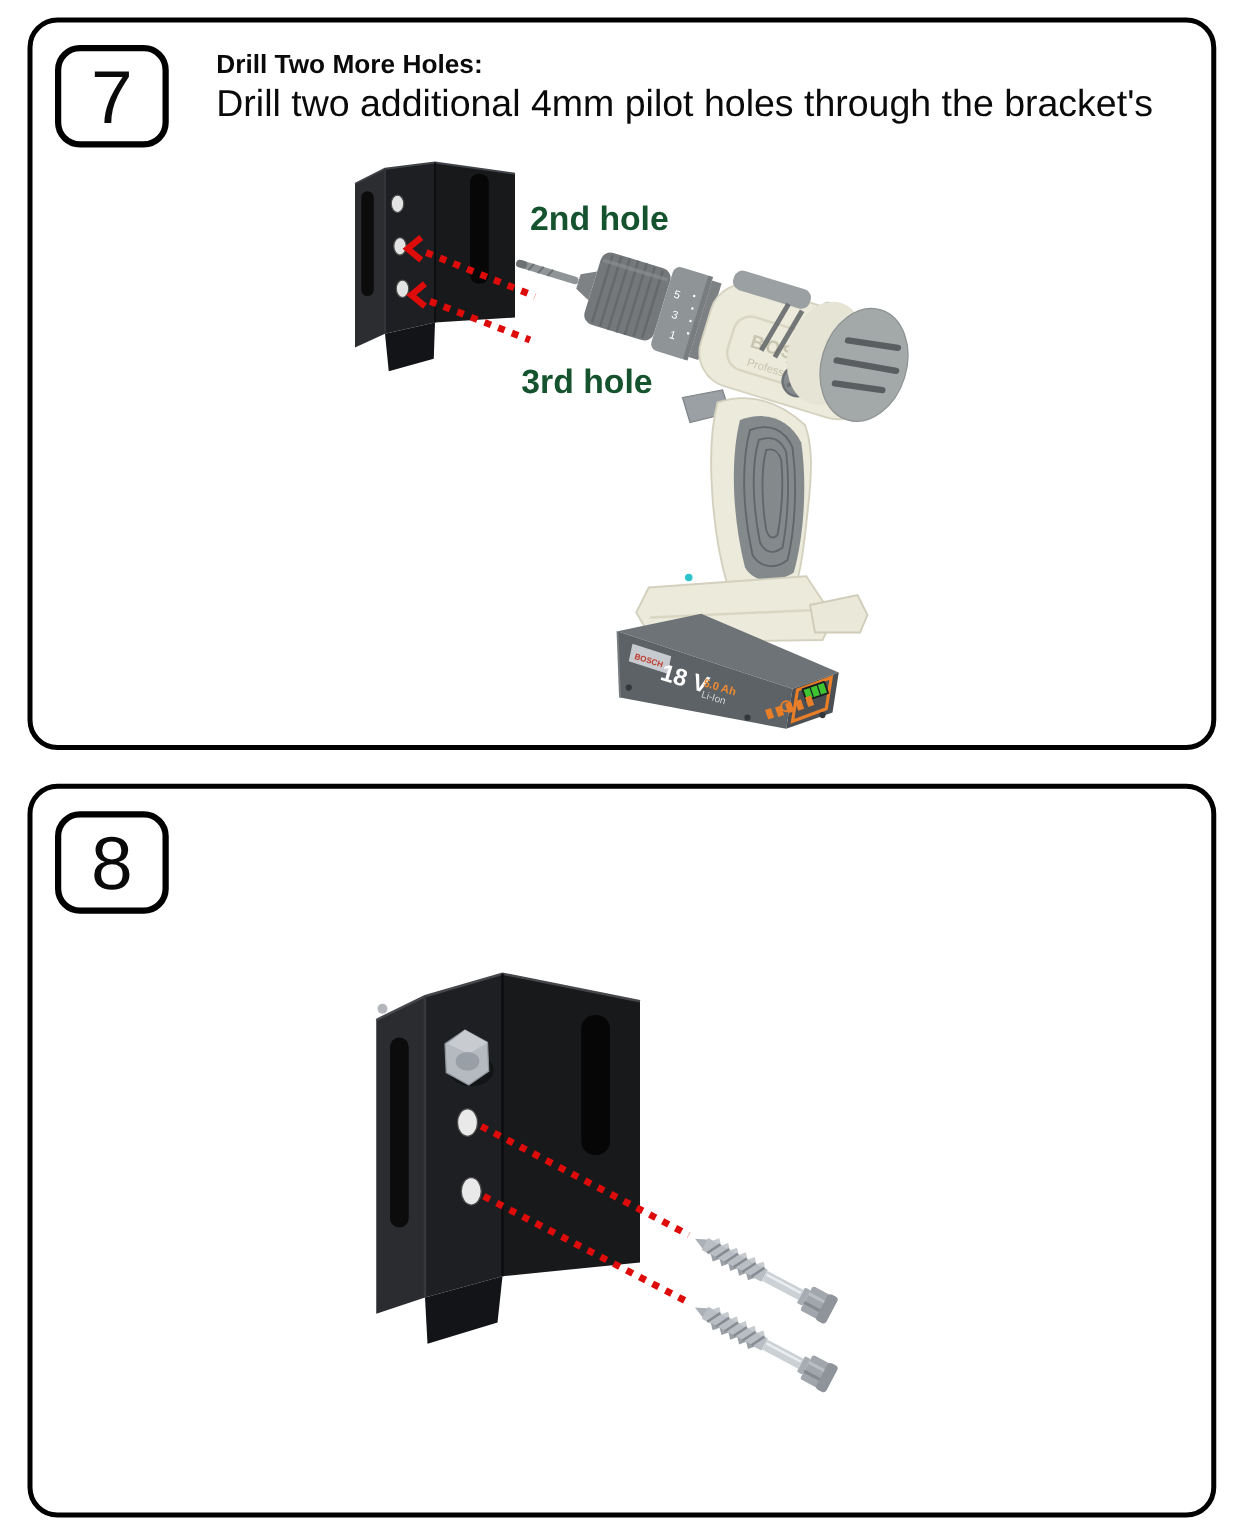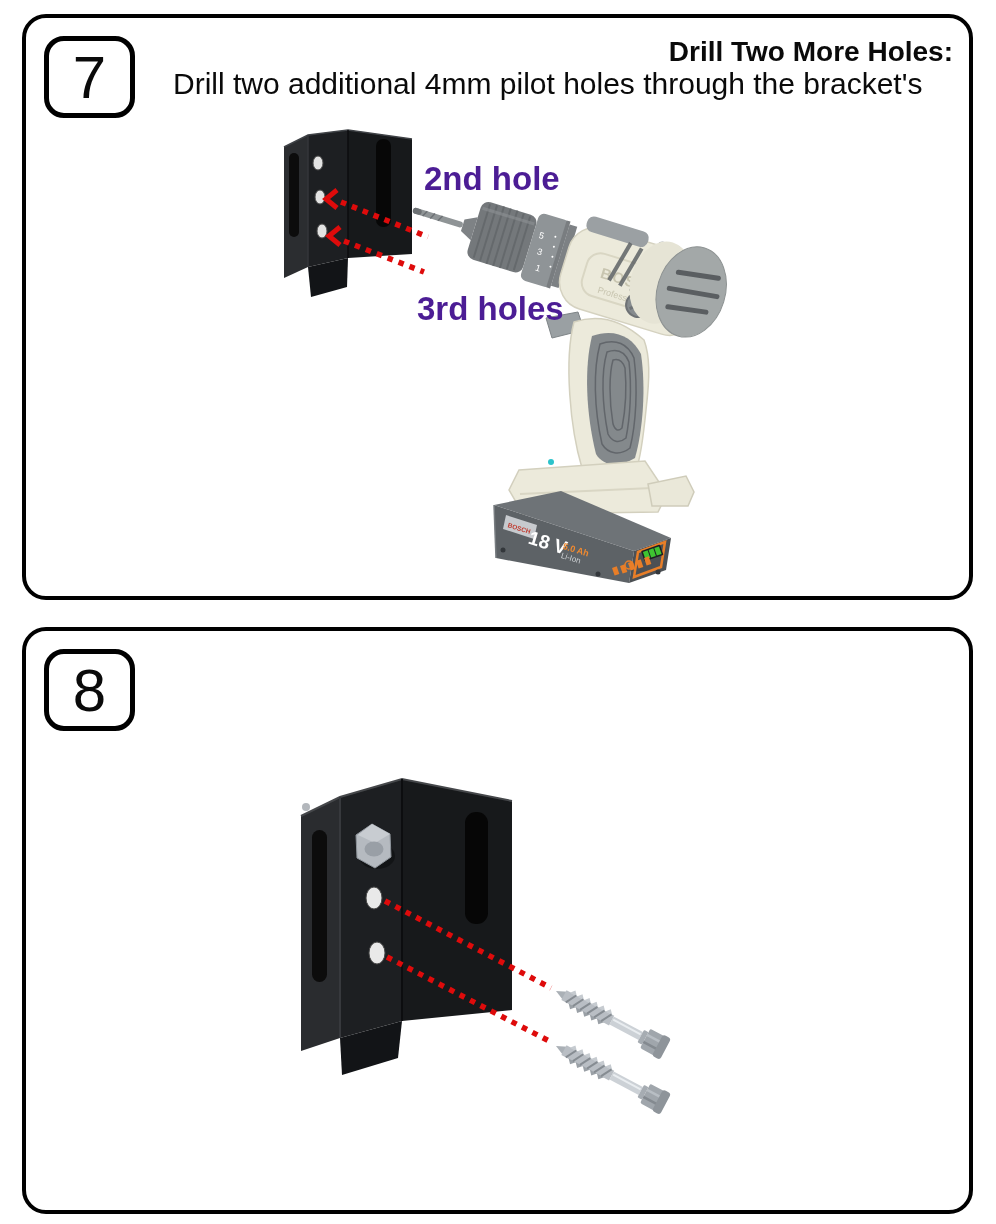--- a/index.html
+++ b/index.html
@@ -4,23 +4,23 @@
 <style>
   html,body{margin:0;padding:0;background:#ffffff;}
   body{width:996px;height:1224px;font-family:"Liberation Sans",sans-serif;color:#0a0a0a;}
   .page{position:relative;width:996px;height:1224px;background:#fff;overflow:hidden;}
   .panel{position:absolute;left:22px;width:951px;border:4px solid #000;border-radius:24px;background:#fff;box-sizing:border-box;}
   #panel-7{top:14px;height:586px;}
   #panel-8{top:627px;height:587px;}
   .badge{position:absolute;left:18px;top:18px;width:91px;height:82px;border:5px solid #000;border-radius:20px;
          display:flex;align-items:center;justify-content:center;font-size:60px;font-weight:400;background:#fff;box-sizing:border-box;}
   .textblock{position:absolute;left:147px;top:18px;width:780px;}
-  .step-title{font-size:28px;font-weight:bold;line-height:32px;text-align:right;}
+  .step-title{font-size:21px;font-weight:bold;line-height:32px;}
   .step-desc{font-size:30px;font-weight:normal;line-height:31px;}
-  .callout{position:absolute;font-size:33px;font-weight:bold;color:#4c1d95;white-space:nowrap;}
+  .callout{position:absolute;font-size:27px;font-weight:bold;color:#14532d;white-space:nowrap;}
   svg.art{position:absolute;left:0;top:0;}
   svg{font-family:"Liberation Sans",sans-serif;}
 </style>
 </head>
 <body>
 
 <div class="page">
 
   <section class="panel" id="panel-7">
     <svg class="art" width="943" height="578" viewBox="26 18 943 578">
@@ -170,21 +170,21 @@
     <div class="badge">
       <span>7</span>
     </div>
     <div class="textblock">
       <div class="step-title">Drill Two More Holes:</div>
       <div class="step-desc">
         <div>Drill two additional 4mm pilot holes through the bracket's</div>
       </div>
     </div>
     <div class="callout" style="left:398px;top:142px;">2nd hole</div>
-    <div class="callout" style="left:391px;top:272px;">3rd holes</div>
+    <div class="callout" style="left:391px;top:272px;">3rd hole</div>
   </section>
 
   <section class="panel" id="panel-8">
     <svg class="art" width="943" height="579" viewBox="26 631 943 579">
 
       <g>
         <circle cx="306" cy="807" r="4" fill="#b3b7bc"></circle>
         <polygon points="301,816 340,797 340,1038 301,1051" fill="#2a2c2f"></polygon>
         <rect x="312" y="830" width="15" height="152" rx="7.5" fill="#0c0c0c"></rect>
         <polygon points="340,797 402,779 402,1021 340,1038" fill="#1d1f22"></polygon>

